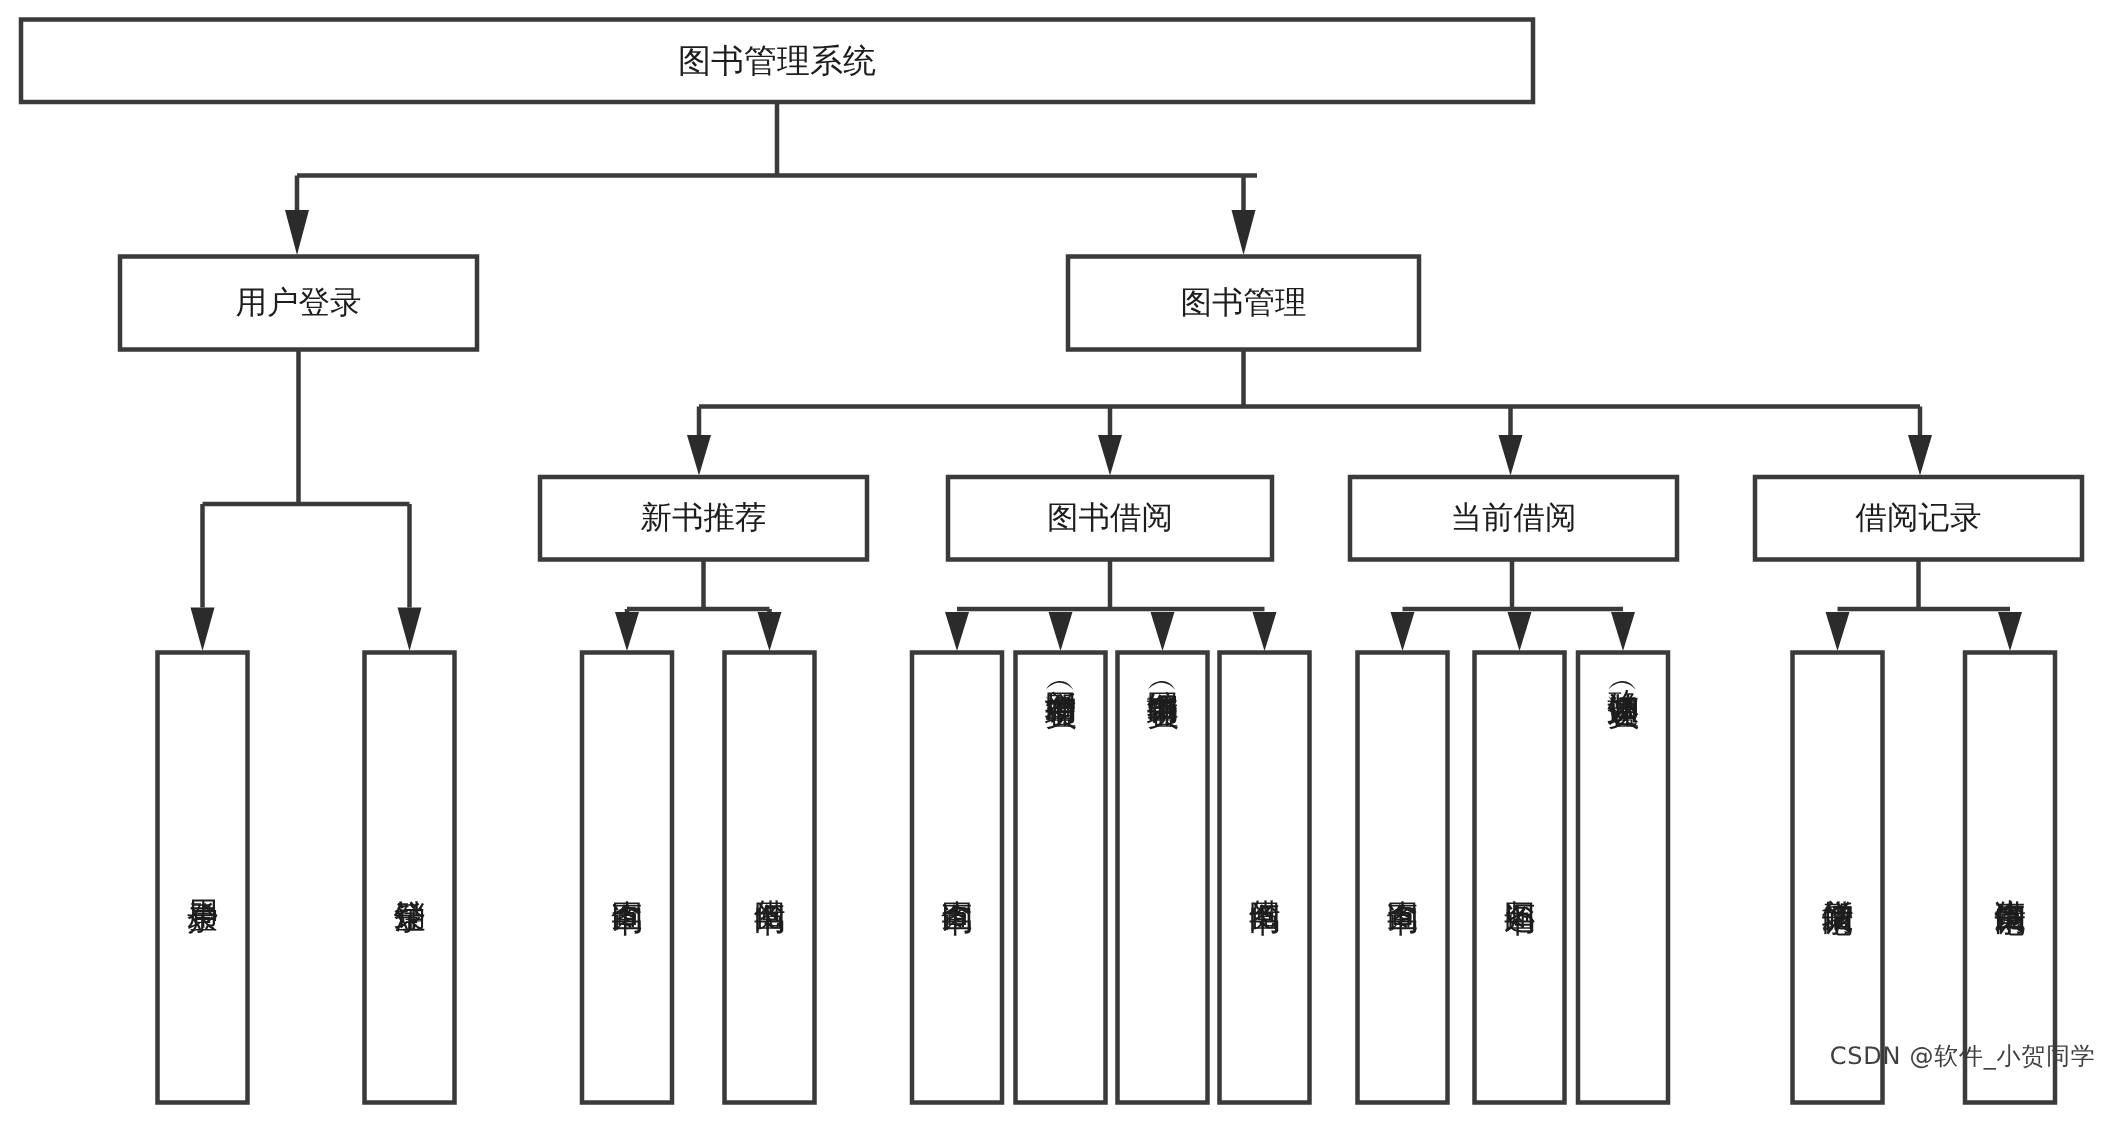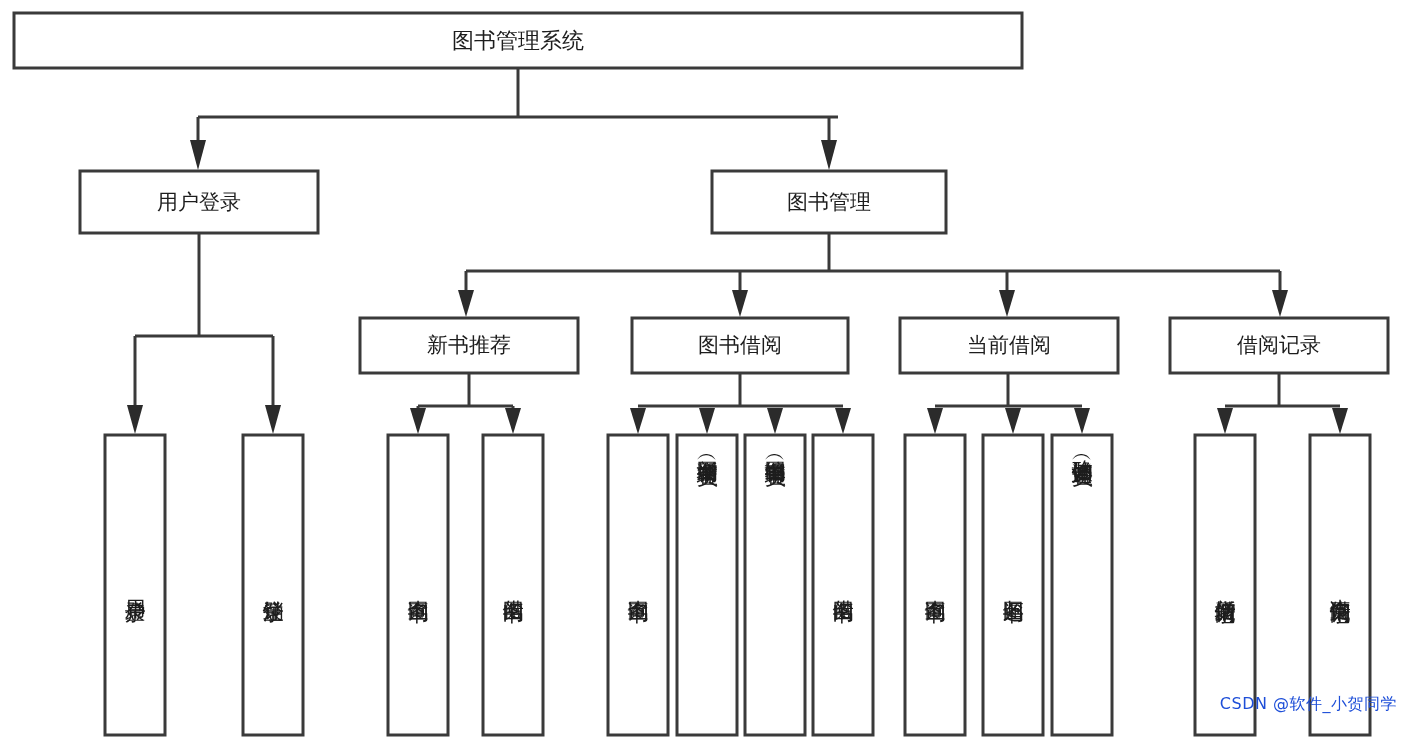--- a/index.html
+++ b/index.html
@@ -77,21 +77,21 @@
     letter-spacing: 1px;
     white-space: nowrap;
     text-align: center;
   }
   .watermark {
     position: absolute;
     right: 8px;
     bottom: 6px;
     font-family: "DejaVu Sans", "Liberation Sans", sans-serif;
     font-size: 16px;
-    color: #1d4ed8;
+    color: #404040;
     white-space: nowrap;
     letter-spacing: 0.5px;
   }
 </style>
 </head>
 <body>
 
 <div id="diagram-root">
 
   <svg class="diagram-canvas" viewBox="0 0 1405 747">

